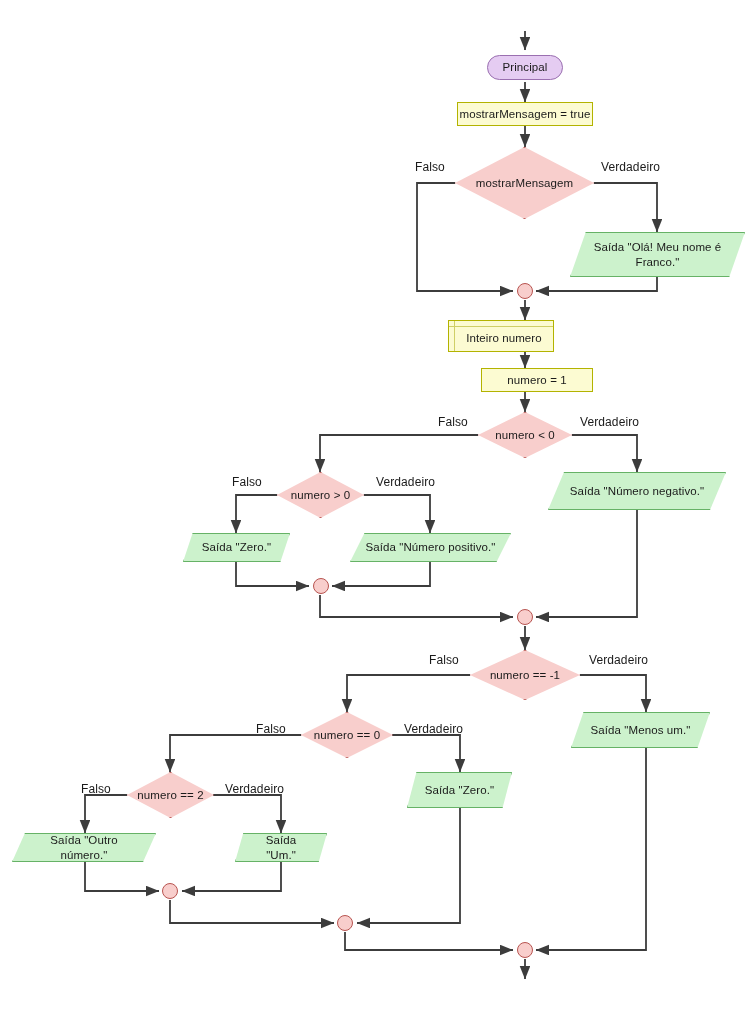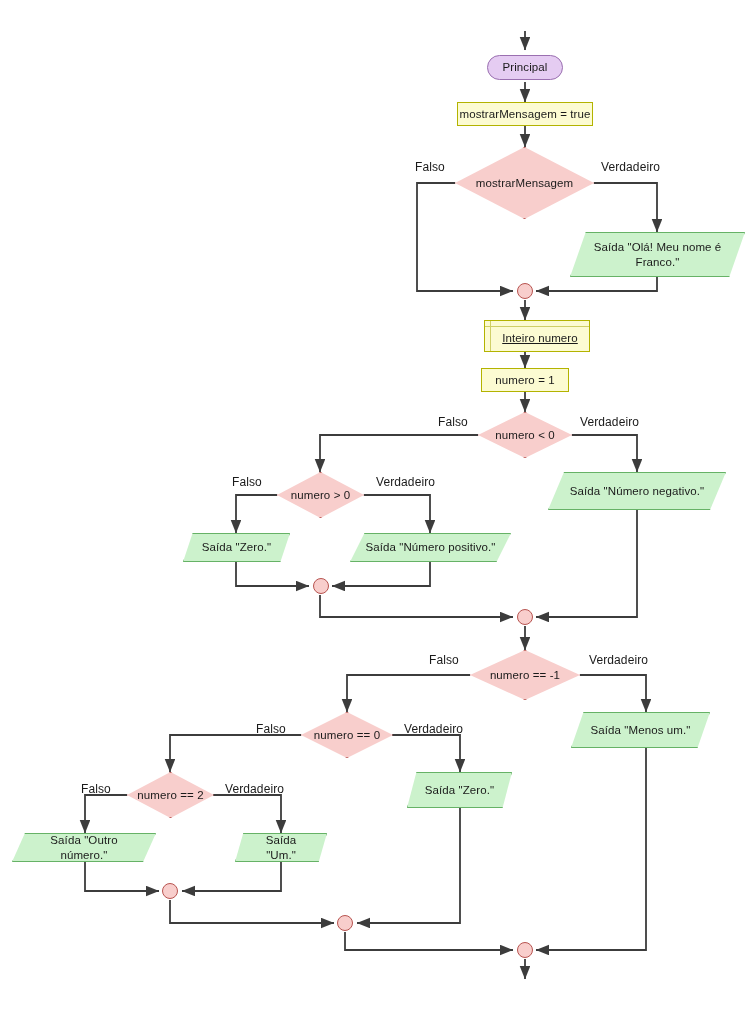--- a/index.html
+++ b/index.html
@@ -209,27 +209,27 @@
   <span class="edge-label" style="left:415px; top:160px;">Falso</span>
   <span class="edge-label" style="left:601px; top:160px;">Verdadeiro</span>
 
   <div class="node output" style="left:570px; top:232px; width:175px; height:45px;">
     <span class="olabel">Saída "Olá! Meu nome é
 Franco."</span>
   </div>
 
   <div class="merge" style="left:517px; top:283px;"></div>
 
-  <div class="node declaration" style="left:484px; top:320px; width:106px; height:32px;text-decoration:underline;">
+  <div class="node declaration" style="left:448px; top:320px; width:106px; height:32px;">
     <span class="inner-v"></span>
     <span class="inner-h"></span>
     <span class="dec-label">Inteiro numero</span>
   </div>
 
-  <div class="node process" style="left:481px; top:368px; width:88px; height:24px;">
+  <div class="node process" style="left:481px; top:368px; width:112px; height:24px;">
     <span>numero = 1</span>
   </div>
 
   <div class="node decision" style="left:478px; top:412px; width:94px; height:46px;">
     <span class="dlabel">numero &lt; 0</span>
   </div>
   <span class="edge-label" style="left:438px; top:415px;">Falso</span>
   <span class="edge-label" style="left:580px; top:415px;">Verdadeiro</span>
 
   <div class="node output" style="left:548px; top:472px; width:178px; height:38px;">

